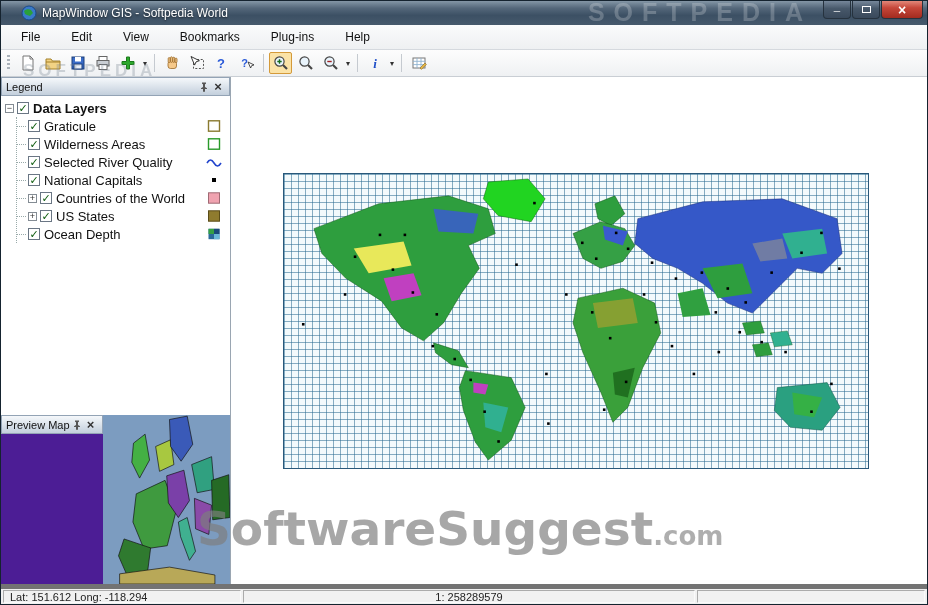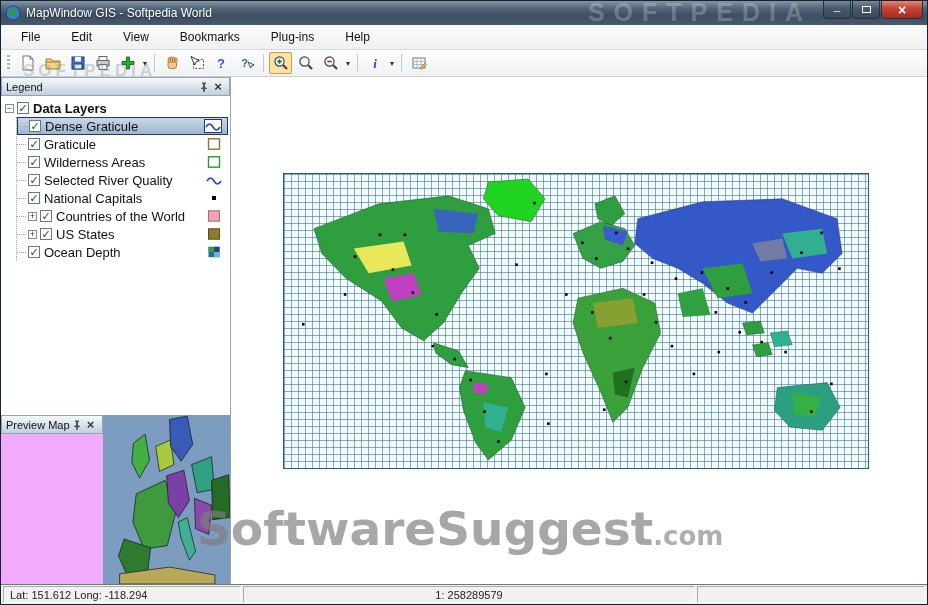--- a/index.html
+++ b/index.html
@@ -1,20 +1,20 @@
 <!DOCTYPE html>
 <html><head>
 <meta charset="utf-8">
 <style>
   * { margin:0; padding:0; box-sizing:border-box; }
   html,body { width:928px; height:605px; background:#dcdcdc; font-family:"Liberation Sans", sans-serif; }
   .window { position:relative; width:928px; height:605px; border:1px solid #15232f; background:#f0f0f0; overflow:hidden; }
 
   
-  .titlebar { position:relative; height:24px; background:linear-gradient(#8496a6, #54677a 30%, #3c5064 60%, #46596c); display:flex; align-items:center; padding:0 4px; overflow:hidden; }
+  .titlebar { position:relative; height:24px; background:linear-gradient(#8496a6, #54677a 30%, #3c5064 60%, #46596c); display:flex; align-items:center; padding:0 20px; overflow:hidden; }
   .app-icon { width:16px; height:16px; margin-right:5px; flex:0 0 auto; }
   .title-text { color:#fff; font-size:12px; text-shadow:0 1px 2px rgba(0,0,0,.6); white-space:nowrap; }
   .tb-watermark { position:absolute; right:115px; top:-3px; font-size:25px; font-weight:bold; letter-spacing:9px; color:rgba(255,255,255,.22); pointer-events:none; }
   .win-controls { position:absolute; right:4px; top:0; display:flex; }
   .win-btn { height:18px; display:flex; align-items:center; justify-content:center; color:#fff; font-size:11px; border:1px solid #26323e; border-top:none; border-radius:0 0 4px 4px; margin-left:1px; background:linear-gradient(#76879a, #47586a 45%, #39495b); cursor:default; }
   .win-btn.min, .win-btn.max { width:28px; }
   .win-btn.close { width:42px; background:linear-gradient(#e2887a, #c6473a 40%, #a32b1f); }
   .win-min-glyph::after { content:"─"; font-size:9px; }
   .win-max-glyph { width:9px; height:7px; border:1px solid #fff; display:inline-block; }
   .win-close-glyph::after { content:"×"; font-size:14px; font-weight:bold; }
@@ -28,21 +28,21 @@
   .grip { width:3px; height:16px; margin:0 5px 0 2px; background:repeating-linear-gradient(to bottom,#aab2ba 0 2px, transparent 2px 4px); }
   .tbtn { width:23px; height:22px; display:flex; align-items:center; justify-content:center; border:1px solid transparent; border-radius:2px; margin:0 1px; cursor:default; }
   .tbtn.active { background:#fbe3a7; border-color:#d49a3a; }
   .tbtn svg { width:16px; height:16px; }
   .caret { width:10px; height:22px; display:flex; align-items:center; justify-content:center; color:#333; cursor:default; }
   .caret::after { content:"▾"; font-size:8px; }
   .tsep { width:1px; height:18px; background:#c5cad0; margin:0 4px; }
 
   
   .main { display:flex; height:507px; background:#fff; }
-  .left-panel { width:230px; display:flex; flex-direction:column; border-right:1px solid #9aa6b2; background:#f0abfc; }
+  .left-panel { width:230px; display:flex; flex-direction:column; border-right:1px solid #9aa6b2; background:#4c1d95; }
   .dock-header { height:19px; background:linear-gradient(#f5f8fb,#c3cfdc); border:1px solid #93a3b5; display:flex; align-items:center; padding:0 4px; }
   .dock-title { flex:1; font-size:11px; color:#111; }
   .dock-btn { width:14px; height:14px; display:flex; align-items:center; justify-content:center; color:#333; cursor:default; }
   .dock-close::after { content:"×"; font-size:13px; font-weight:bold; }
   .pin-svg { width:10px; height:10px; }
 
   .legend-dock { height:338px; display:flex; flex-direction:column; }
   .tree { flex:1; background:#fff; padding:3px 2px 0 4px; overflow:hidden; position:relative; }
   .trow { display:flex; align-items:center; height:18px; font-size:13px; color:#111; }
   .trow .lbl { flex:1; white-space:nowrap; overflow:hidden; }
@@ -65,21 +65,21 @@
 
   
   .map-area { flex:1; position:relative; background:#fff; }
   .map-frame { position:absolute; left:52px; top:96px; width:586px; height:296px; border:1px solid #29587a; background-color:#f3fafc;
     background-image:
       repeating-linear-gradient(to right, rgba(44,108,146,.55) 0 1px, transparent 1px 7px),
       repeating-linear-gradient(to bottom, rgba(44,108,146,.55) 0 1px, transparent 1px 7px); }
   .map-frame svg { position:absolute; left:0; top:0; width:100%; height:100%; }
 
   
-  .statusbar { height:20px; background:#f1f1f1; border-top:1px solid #737373; display:flex; align-items:stretch; padding:1px 2px; gap:2px; }
+  .statusbar { height:20px; background:#f1f1f1; border-top:5px solid #737373; display:flex; align-items:stretch; padding:1px 2px; gap:2px; }
   .scell { background:#f1f1f1; border:1px solid; border-color:#ababab #fafafa #fafafa #ababab; font-size:11px; color:#222; display:flex; align-items:center; padding:0 6px; }
   .scell.coords { width:238px; }
   .scell.scale { width:452px; justify-content:center; }
   .scell.rest { flex:1; }
 
   
   .wm-main { position:absolute; left:196px; top:500px; z-index:60; pointer-events:none; font-family:"DejaVu Sans", sans-serif; font-weight:bold; font-size:47px; color:rgba(125,125,125,.68); white-space:nowrap;text-align:right; }
   .wm-main .suffix { font-size:26px; font-weight:bold; color:rgba(125,125,125,.62); }
   .wm-panel { position:absolute; left:22px; top:60px; z-index:55; pointer-events:none; font-size:17px; font-weight:bold; letter-spacing:4px; color:rgba(125,138,150,.33); }
 </style>
@@ -242,30 +242,20 @@
           </span>
           <span class="dock-btn dock-close"></span>
         </div>
         <div class="tree">
           <div class="trow">
             <span class="exp exp-minus"></span>
             <span class="chk"></span>
             <span class="lbl root-label">Data Layers</span>
           </div>
           <div class="children">
-            <div class="trow sel">
-              <span class="stub"></span>
-              <span class="chk"></span>
-              <span class="lbl">Dense Graticule</span>
-              <span class="sym">
-                  <svg viewBox="0 0 16 12">
-                    <path d="M1 7 q3.5-6 7 0 t7 0" stroke="#2244cc" stroke-width="1.6" fill="none"></path>
-                  </svg>
-                </span>
-            </div>
             <div class="trow">
               <span class="stub"></span>
               <span class="chk"></span>
               <span class="lbl">Graticule</span>
               <span class="sym">
                   <svg viewBox="0 0 16 12">
                     <rect x="2.5" y="0.8" width="11" height="10.4" fill="#fff" stroke="#8a7a30" stroke-width="1.4"></rect>
                   </svg>
                 </span>
             </div>

